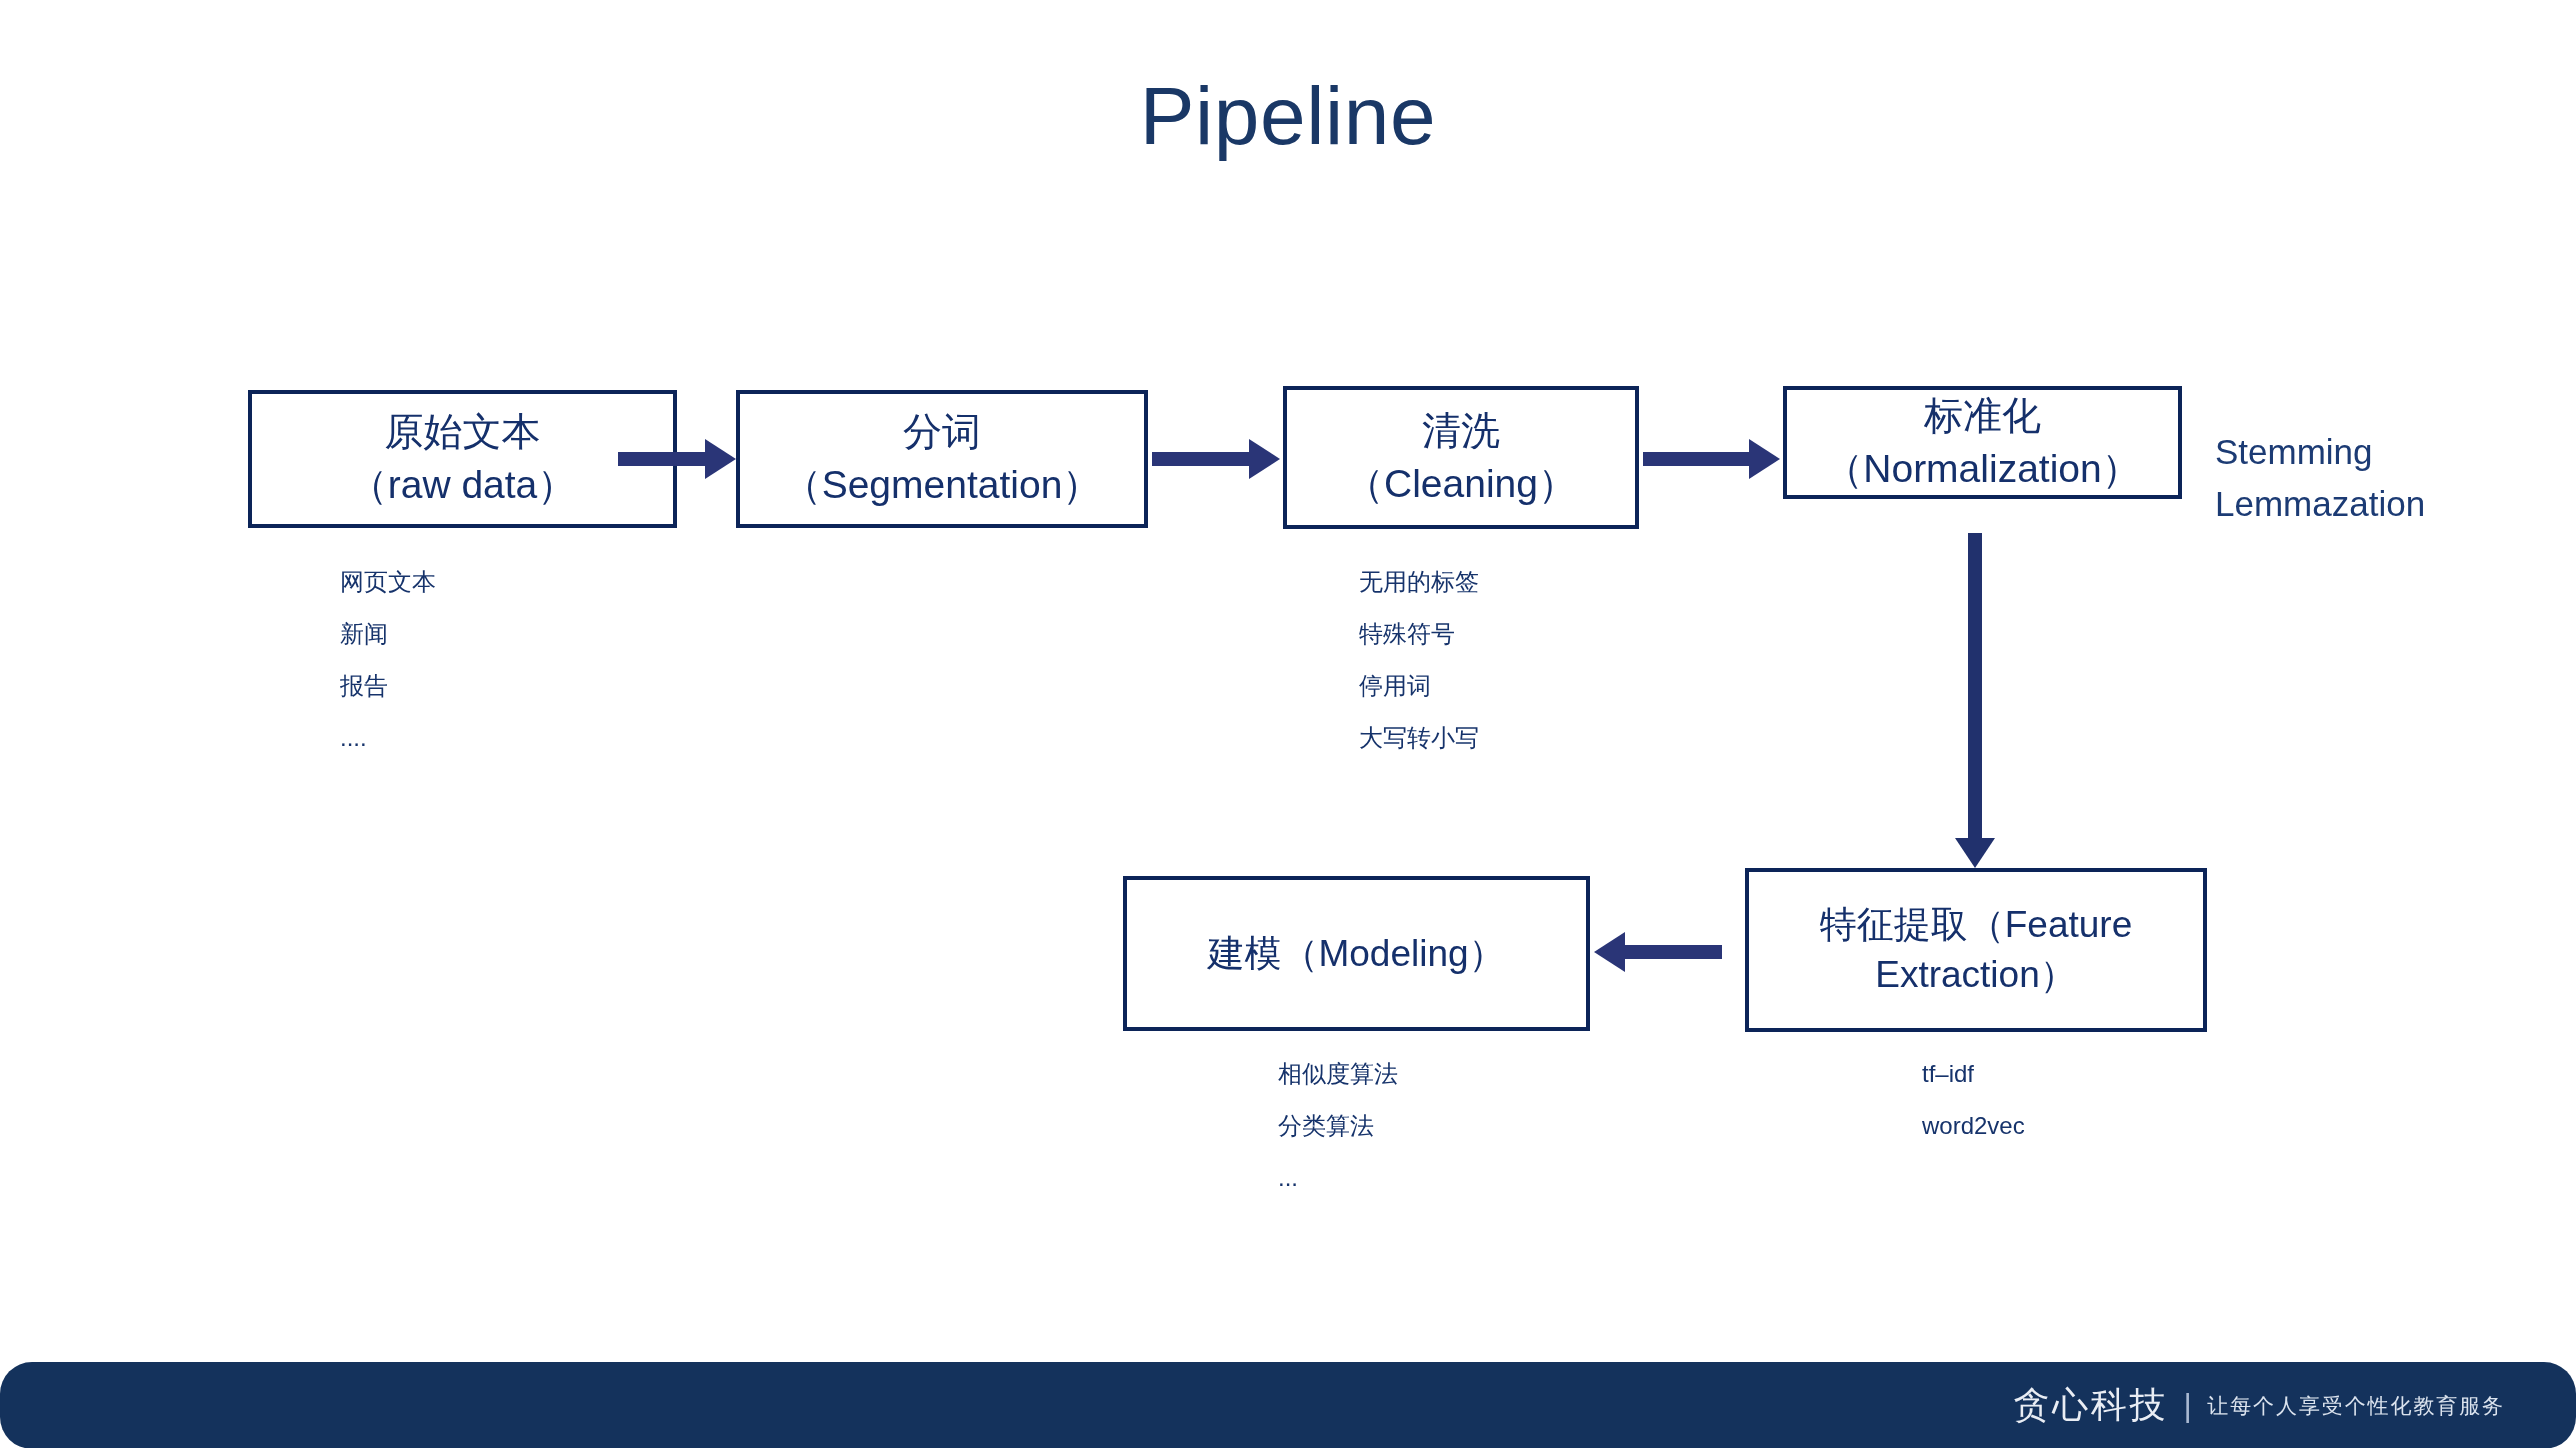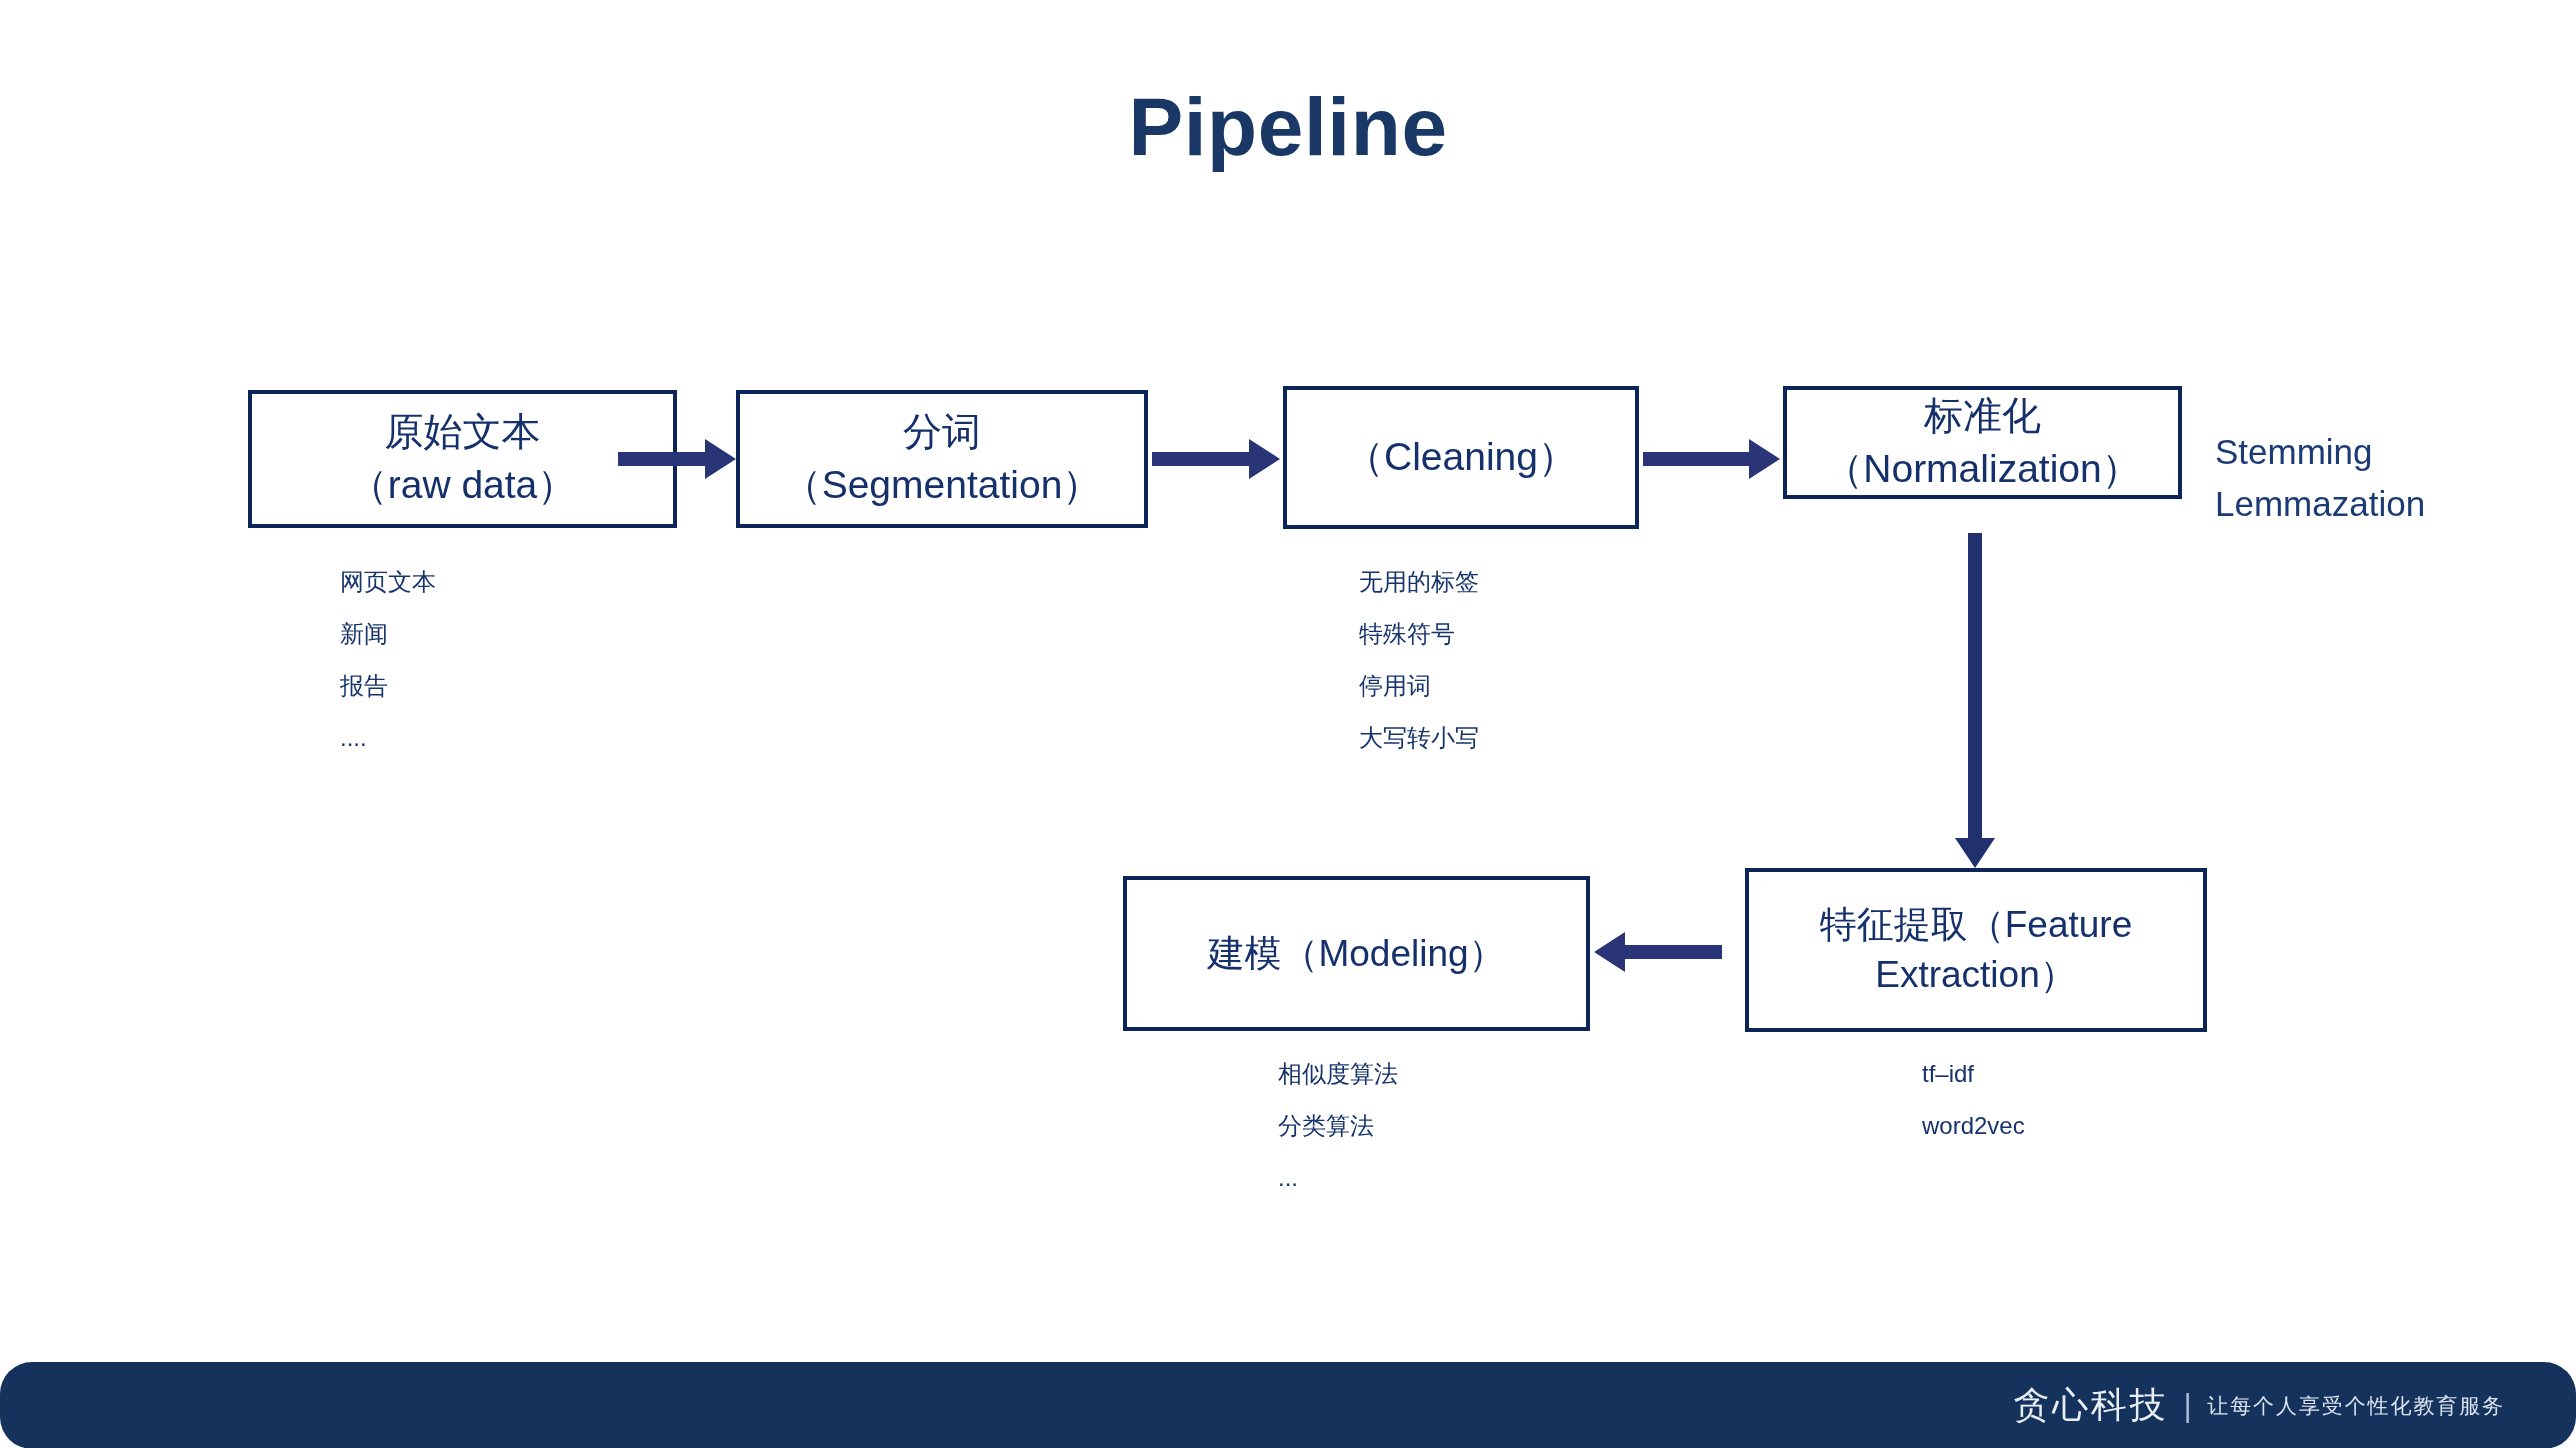--- a/index.html
+++ b/index.html
@@ -22,25 +22,24 @@
   }
 
   
   .title {
     position: absolute;
     left: 0;
     top: 71px;
     width: 100%;
     text-align: center;
     font-size: 82px;
-    font-weight: bold;
+    font-weight: normal;
     color: #1a3866;
     letter-spacing: 0.6px;
     line-height: 1.1;
-    margin-top: 11px;
   }
 
   
   .box {
     position: absolute;
     box-sizing: border-box;
     border: 4.5px solid #0c2458;
     background: #ffffff;
     display: flex;
     align-items: center;
@@ -186,20 +185,21 @@
 
   <div class="box" id="box-seg">
     <div class="inner">
       <div>分词</div>
       <div>（Segmentation）</div>
     </div>
   </div>
 
   <div class="box" id="box-clean">
     <div class="inner">
+      <div>清洗</div>
       <div>（Cleaning）</div>
     </div>
   </div>
 
   <div class="box" id="box-norm">
     <div class="inner">
       <div>标准化</div>
       <div>（Normalization）</div>
     </div>
   </div>

